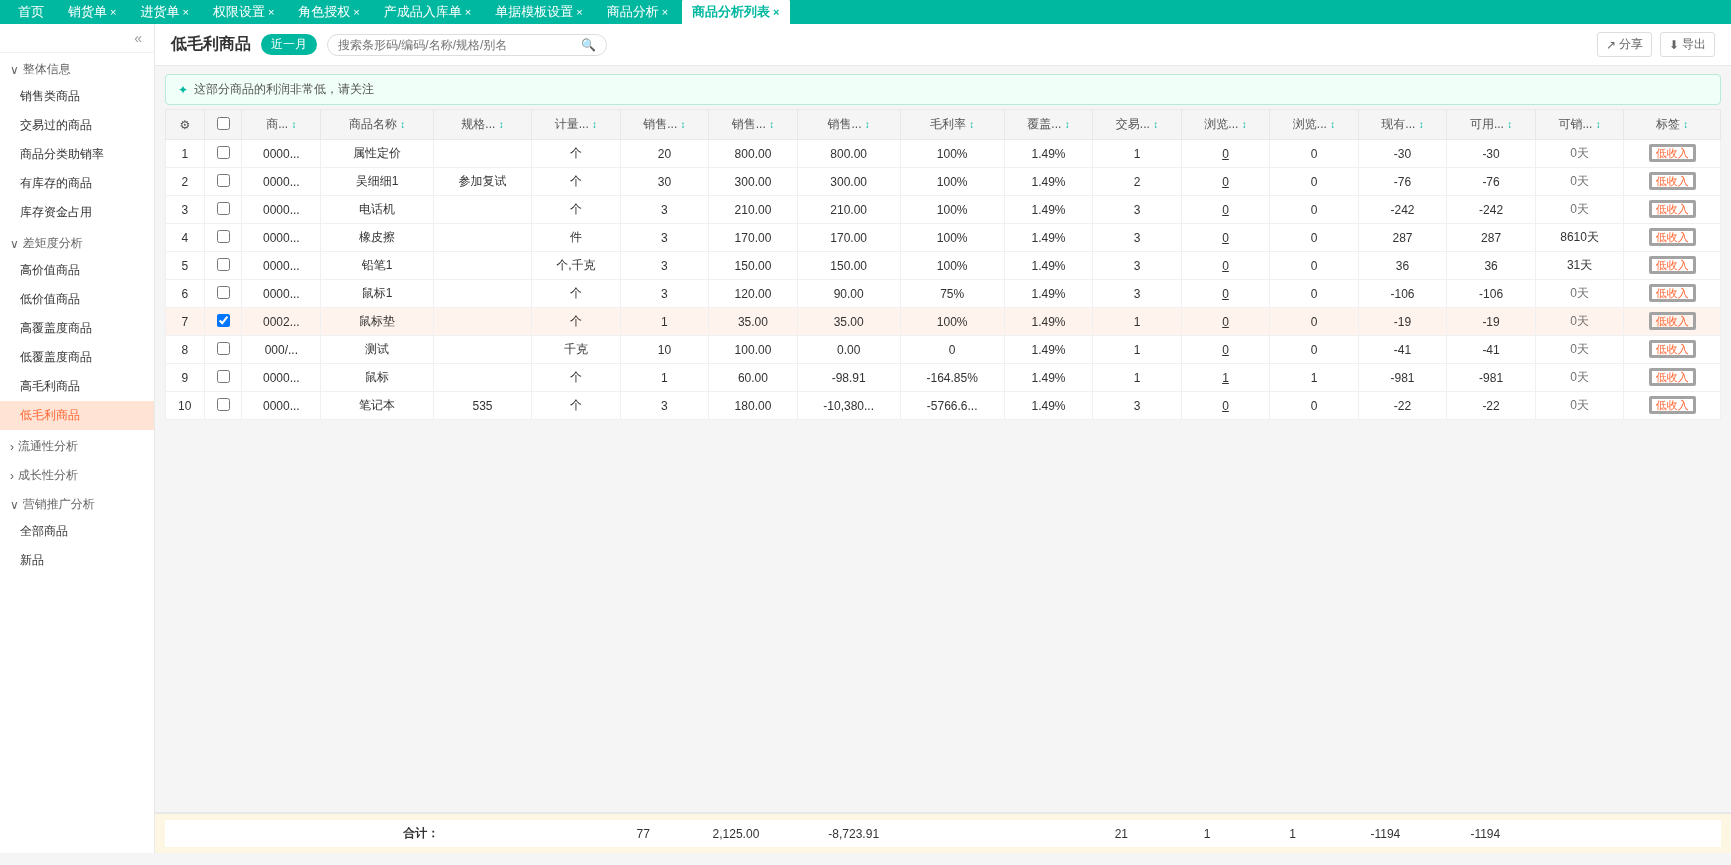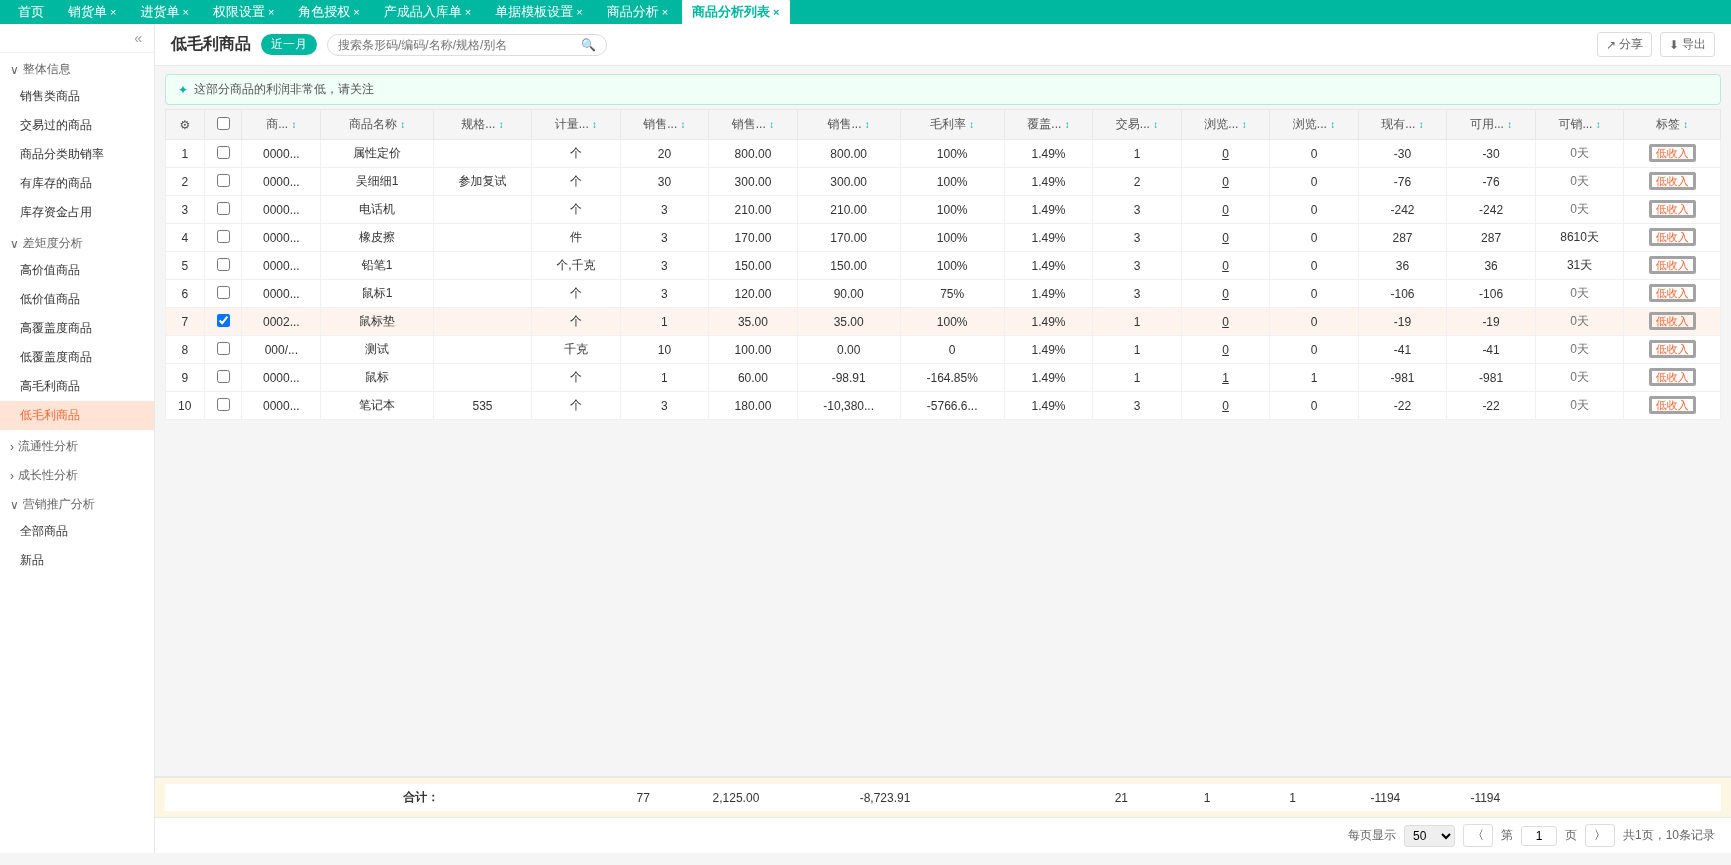--- a/index.html
+++ b/index.html
@@ -581,43 +581,29 @@
         <tbody>
             <tr>
           <td style="width:20px"></td>
           <td style="width:20px"></td>
           <td style="width:55px"></td>
           <td style="width:100px; text-align:right; font-weight:bold;">合计：</td>
           <td style="width:55px"></td>
           <td style="width:60px"></td>
           <td style="width:50px;">77</td>
           <td style="width:80px;">2,125.00</td>
-          <td style="width:85px;text-align:right;">-8,723.91</td>
+          <td style="width:85px;">-8,723.91</td>
           <td style="width:60px;"></td>
           <td style="width:55px;"></td>
           <td style="width:60px;">21</td>
           <td style="width:60px;">1</td>
           <td style="width:60px;">1</td>
           <td style="width:70px;">-1194</td>
           <td style="width:70px;">-1194</td>
           <td style="width:70px;"></td>
           <td style="width:60px;"></td>
         </tr>
       </tbody>
         </table>
     </div>
 
-    <div class="bottom-bar">
-      <span>每页显示</span>
-      <select class="page-size-select">
-        <option>50</option>
-        <option>100</option>
-        <option>200</option>
-      </select>
-      <button class="page-nav-btn">〈</button>
-      <span>第</span>
-      <input class="page-input" type="text" value="1" style="">
-      <span>页</span>
-      <button class="page-nav-btn">〉</button>
-      <span>共1页，10条记录</span>
-    </div>
   </main>
 </div>
 
 </body></html>

